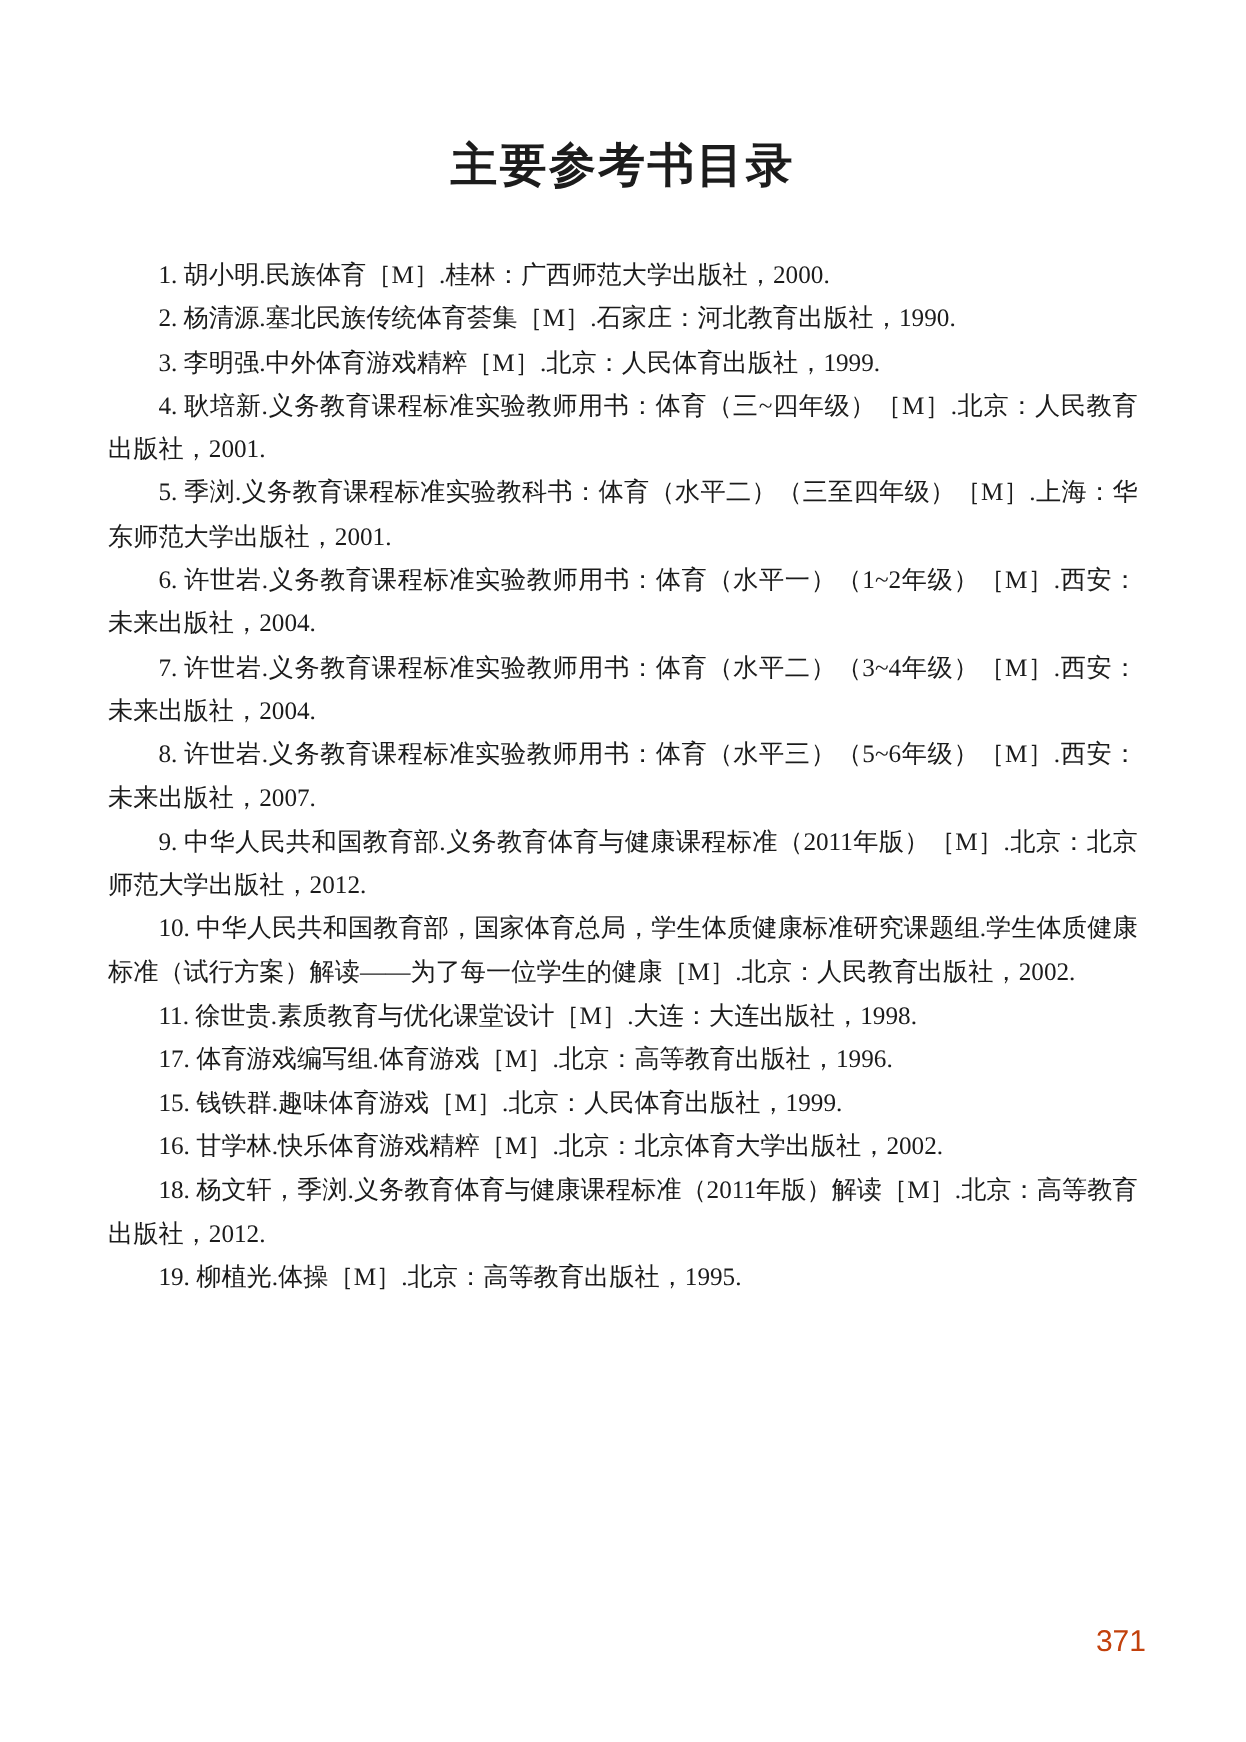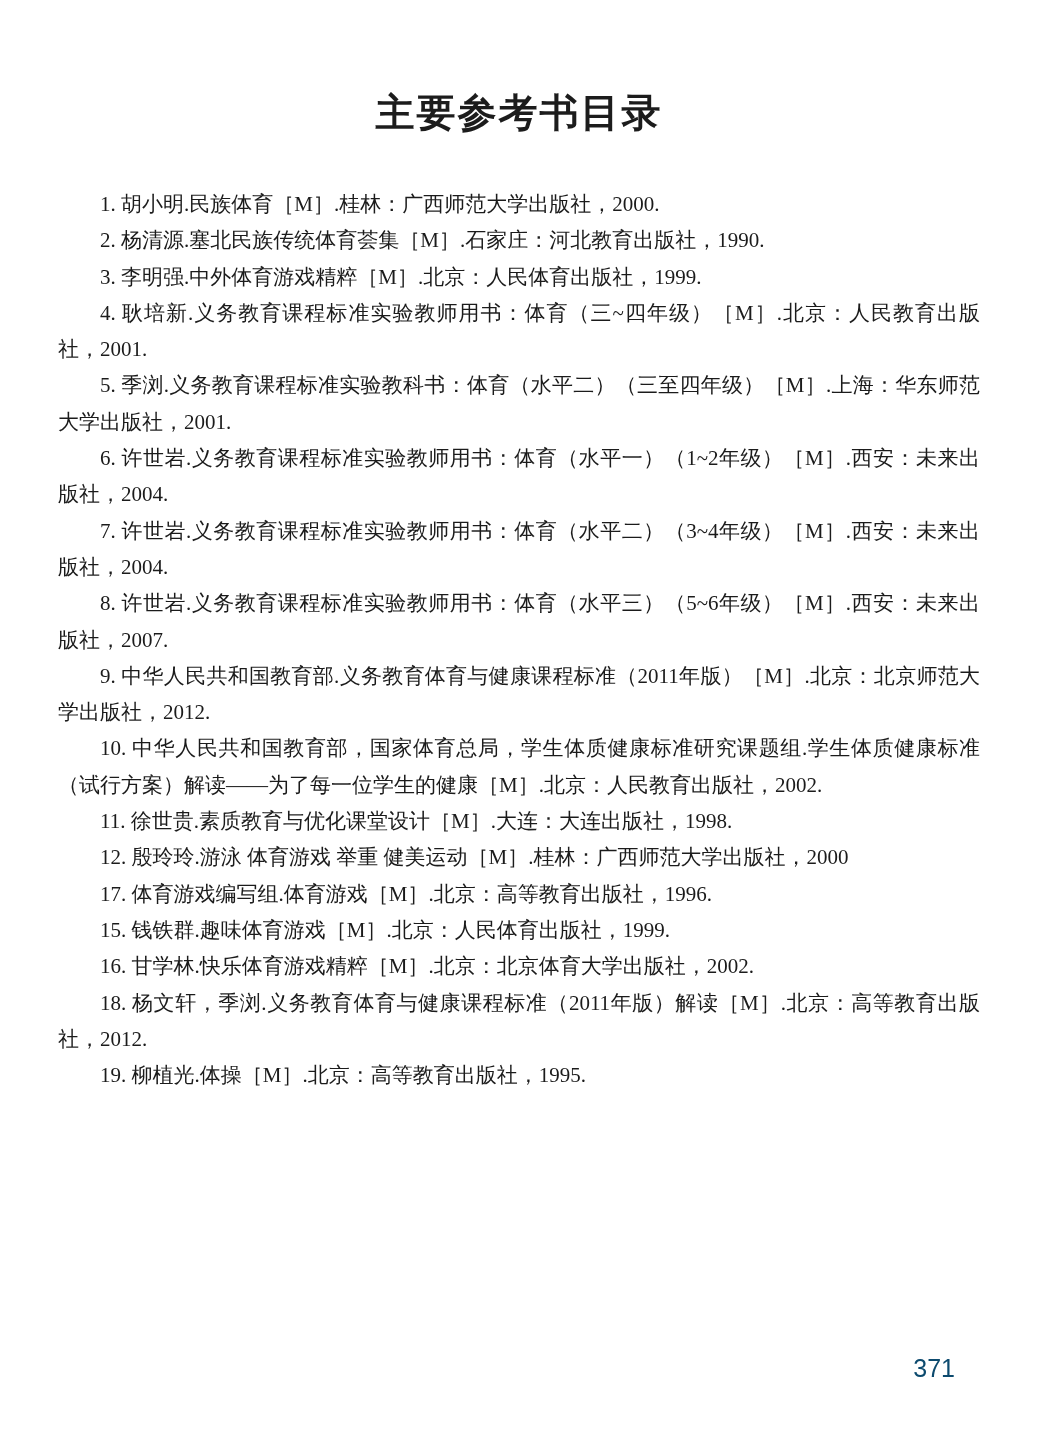--- a/index.html
+++ b/index.html
@@ -10,49 +10,49 @@
   .page {
     position: relative;
     width: 1038px;
     height: 1452px;
     background: #ffffff;
     color: #1b1b1b;
     overflow: hidden;
   }
   .doc-title {
     margin: 0;
-    padding-top: 86px;
+    padding-top: 111px;
     text-align: center;
     font-family: "Liberation Sans", "DejaVu Sans", sans-serif;
     font-weight: bold;
     font-size: 39px;
     letter-spacing: 2px;
     color: #1c1c1c;
   }
   .refs {
     margin-top: 46px;
-    padding: 0 58px;
+    padding: 0 90px;
     font-family: "Liberation Serif", "DejaVu Serif", serif;
     font-size: 21px;
     line-height: 36.3px;
     text-align: justify;
     text-justify: inter-ideograph;
     color: #1b1b1b;
   }
   .refs p.ref {
     margin: 0;
     text-indent: 2em;
   }
   .page-number {
     position: absolute;
     top: 1354px;
     right: 83px;
     font-family: "Liberation Sans", "DejaVu Sans", sans-serif;
     font-size: 25px;
-    color: #0c4a6e;
+    color: #c2410c;
   }
 </style>
 </head>
 <body>
 
 <div class="page">
 
   <h1 class="doc-title">主要参考书目录</h1>
 
   <div class="refs">
@@ -60,21 +60,20 @@
       <p class="ref">2. 杨清源.塞北民族传统体育荟集［M］.石家庄：河北教育出版社，1990.</p>
       <p class="ref">3. 李明强.中外体育游戏精粹［M］.北京：人民体育出版社，1999.</p>
       <p class="ref">4. 耿培新.义务教育课程标准实验教师用书：体育（三~四年级）［M］.北京：人民教育出版社，2001.</p>
       <p class="ref">5. 季浏.义务教育课程标准实验教科书：体育（水平二）（三至四年级）［M］.上海：华东师范大学出版社，2001.</p>
       <p class="ref">6. 许世岩.义务教育课程标准实验教师用书：体育（水平一）（1~2年级）［M］.西安：未来出版社，2004.</p>
       <p class="ref">7. 许世岩.义务教育课程标准实验教师用书：体育（水平二）（3~4年级）［M］.西安：未来出版社，2004.</p>
       <p class="ref">8. 许世岩.义务教育课程标准实验教师用书：体育（水平三）（5~6年级）［M］.西安：未来出版社，2007.</p>
       <p class="ref">9. 中华人民共和国教育部.义务教育体育与健康课程标准（2011年版）［M］.北京：北京师范大学出版社，2012.</p>
       <p class="ref">10. 中华人民共和国教育部，国家体育总局，学生体质健康标准研究课题组.学生体质健康标准（试行方案）解读——为了每一位学生的健康［M］.北京：人民教育出版社，2002.</p>
       <p class="ref">11. 徐世贵.素质教育与优化课堂设计［M］.大连：大连出版社，1998.</p>
-      <p class="ref">12. 殷玲玲.游泳 体育游戏 举重 健美运动［M］.桂林：广西师范大学出版社，2000</p>
       <p class="ref">17. 体育游戏编写组.体育游戏［M］.北京：高等教育出版社，1996.</p>
       <p class="ref">15. 钱铁群.趣味体育游戏［M］.北京：人民体育出版社，1999.</p>
       <p class="ref">16. 甘学林.快乐体育游戏精粹［M］.北京：北京体育大学出版社，2002.</p>
       <p class="ref">18. 杨文轩，季浏.义务教育体育与健康课程标准（2011年版）解读［M］.北京：高等教育出版社，2012.</p>
       <p class="ref">19. 柳植光.体操［M］.北京：高等教育出版社，1995.</p>
     </div>
 
   <div class="page-number">371</div>
 
 </div>

